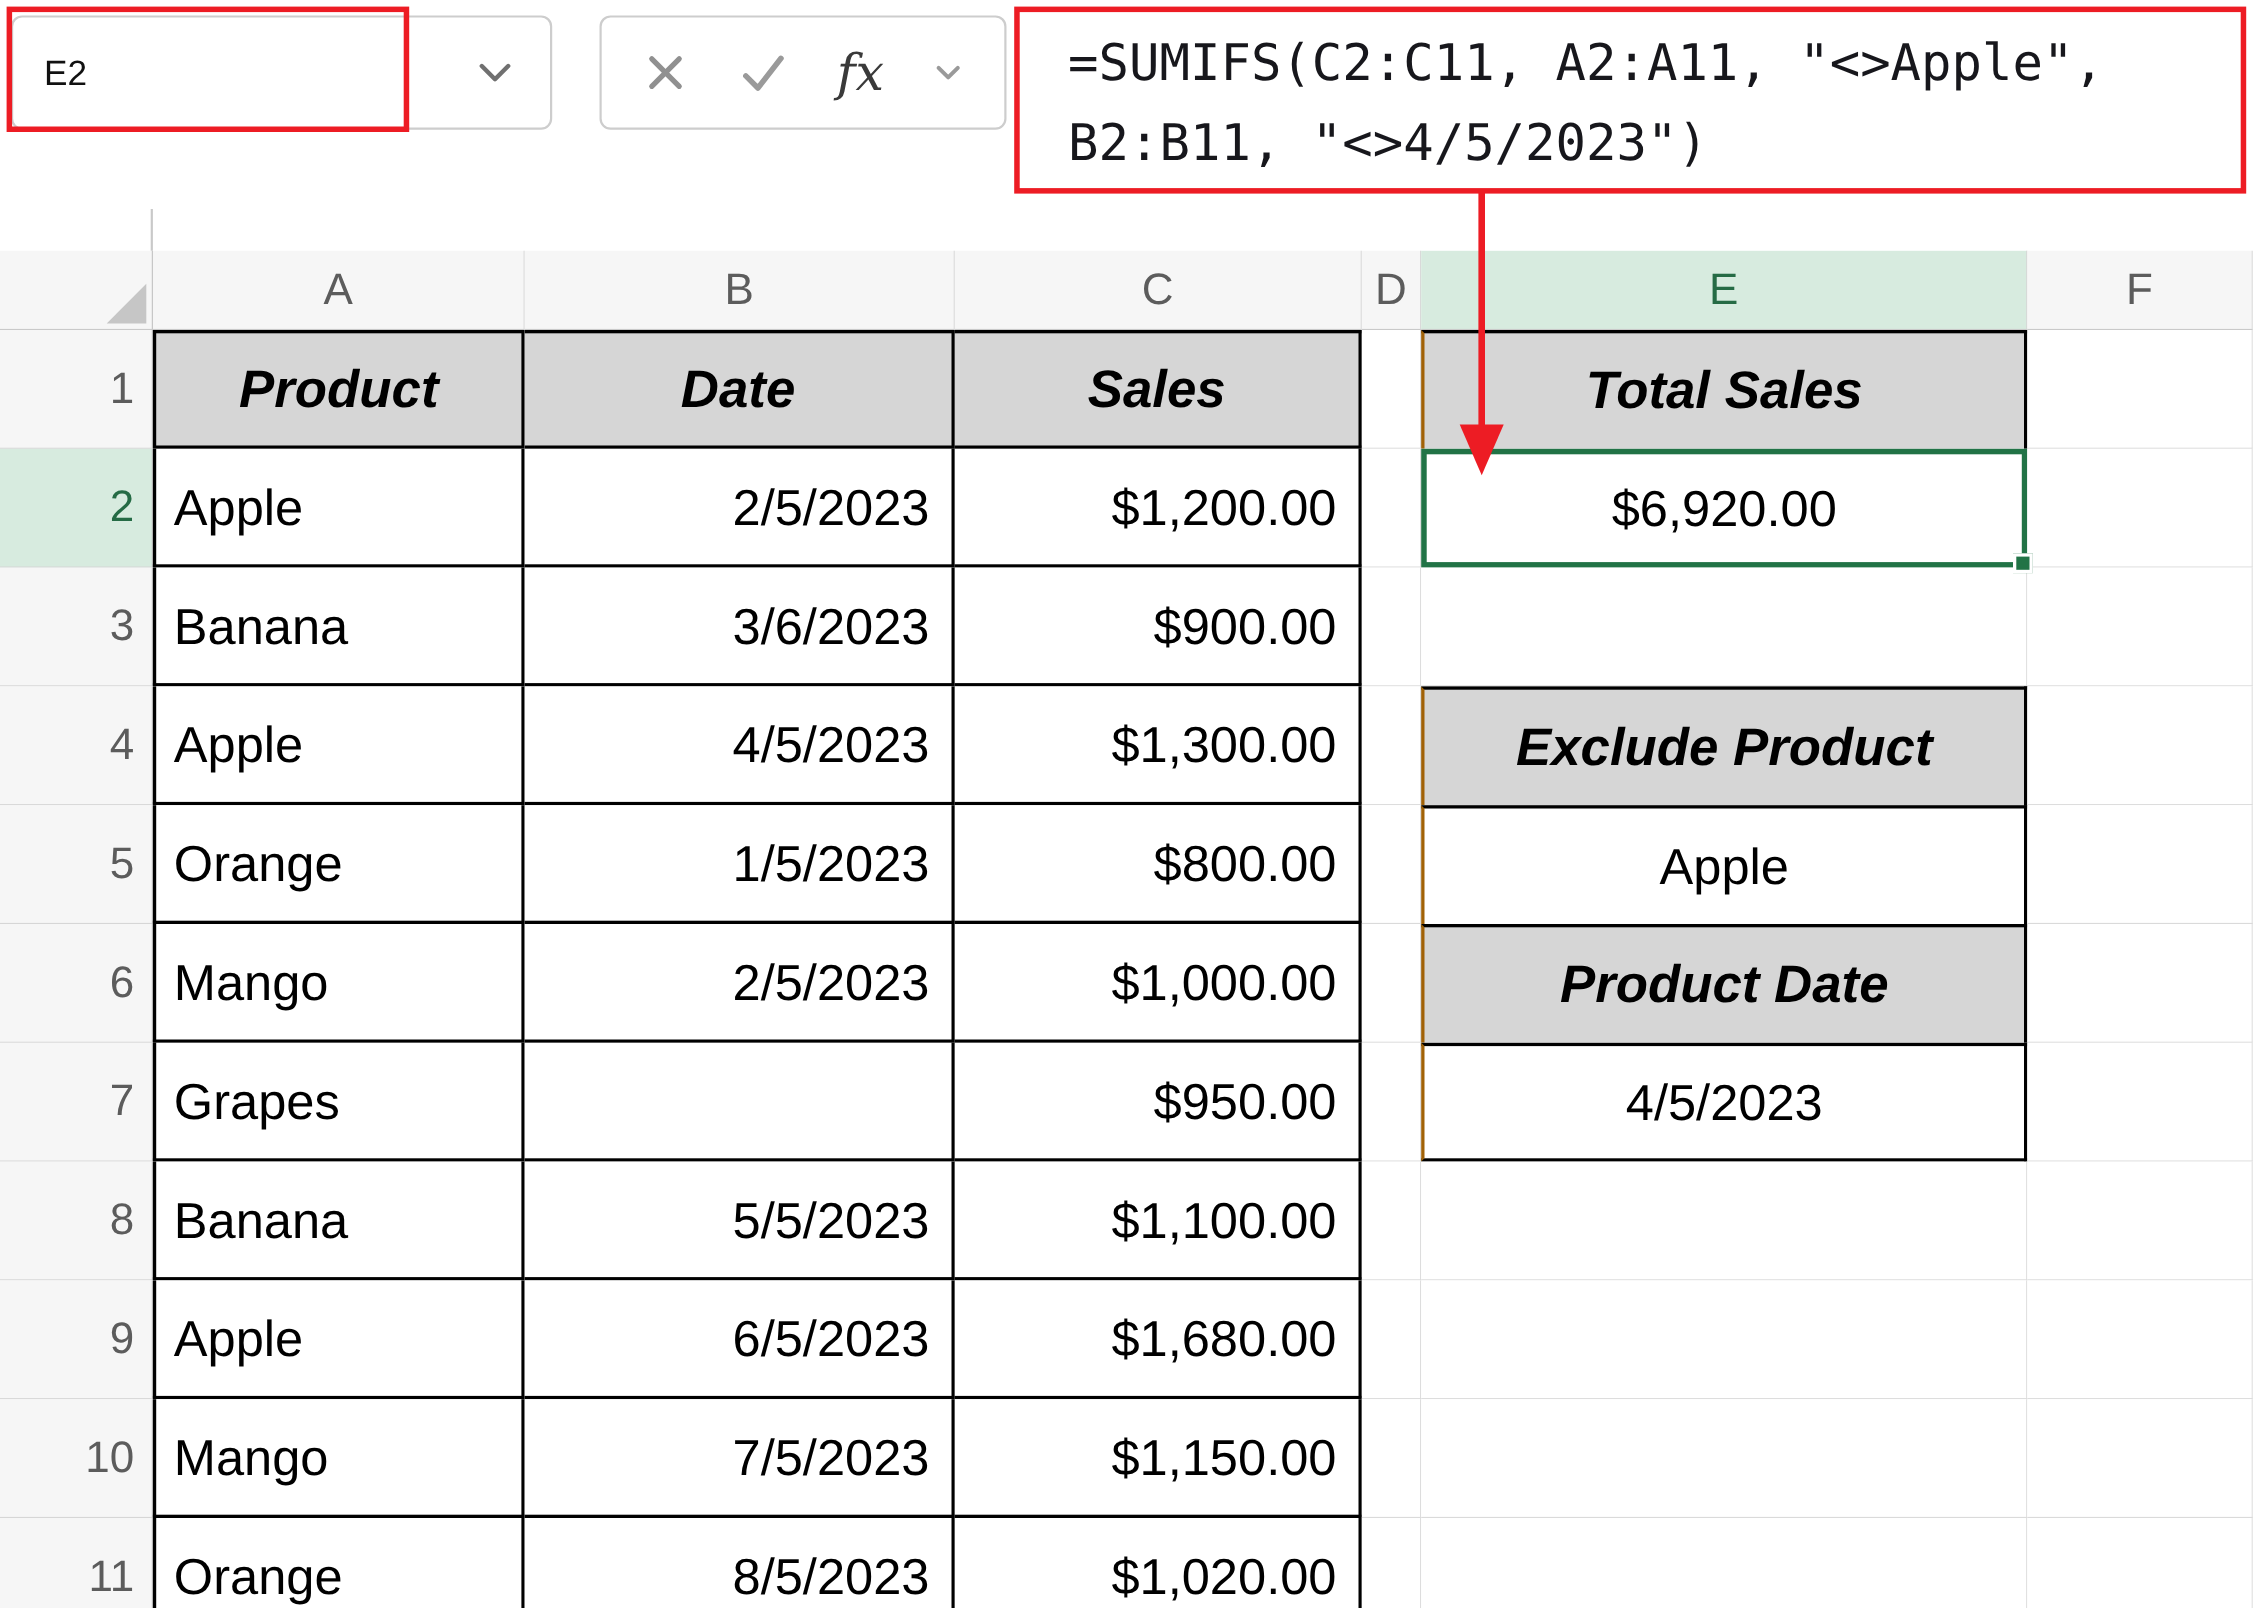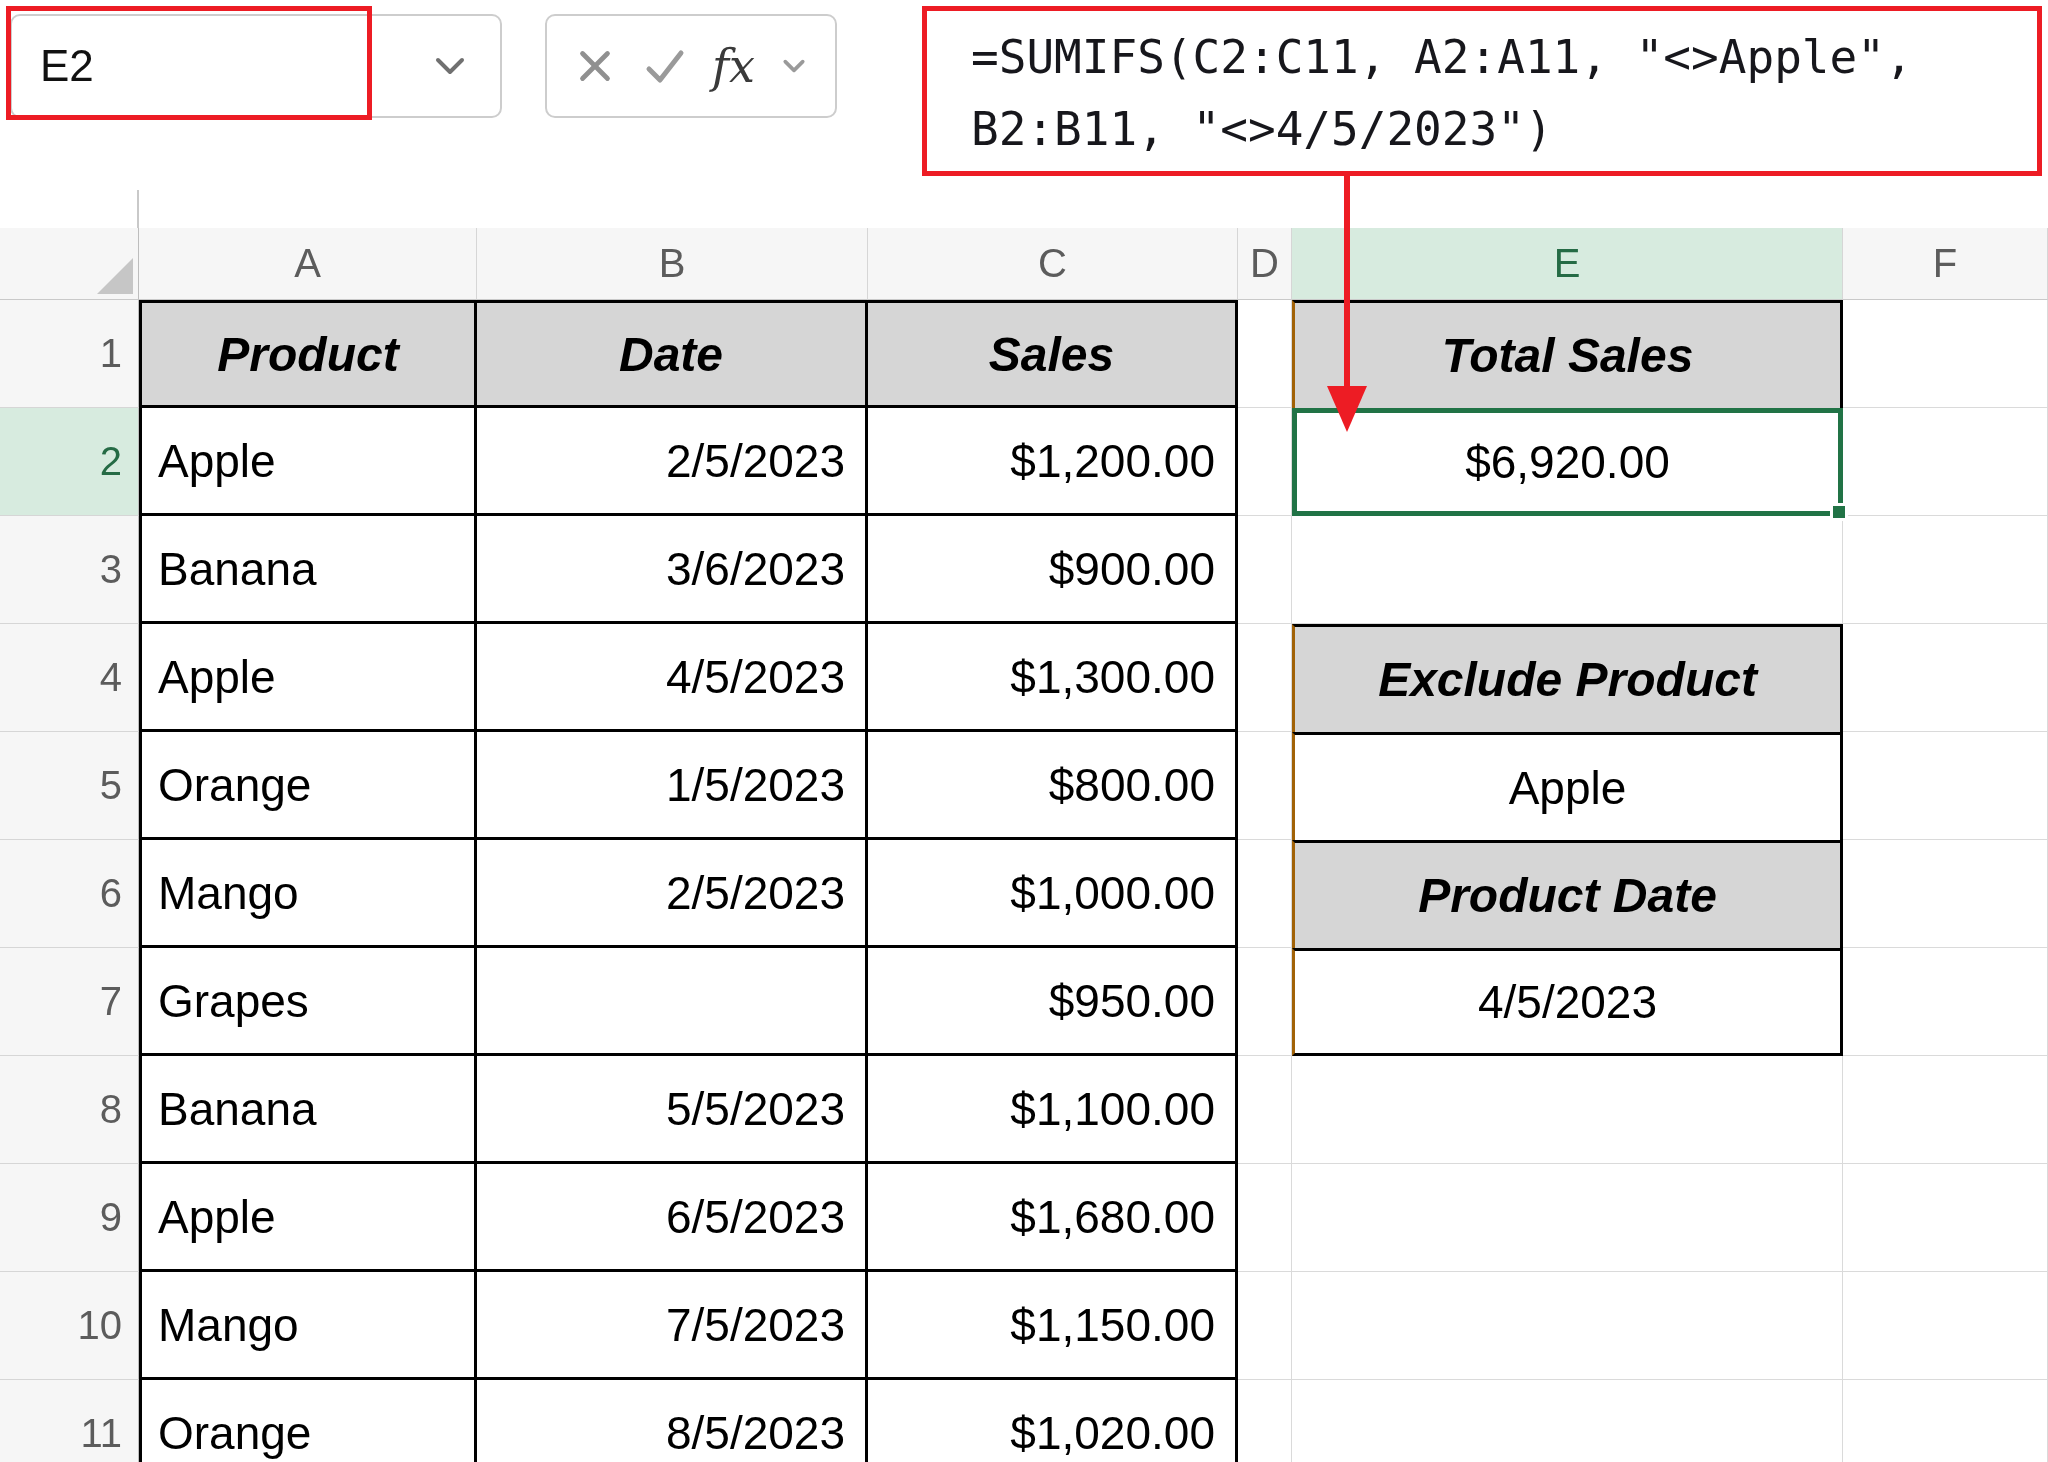--- a/index.html
+++ b/index.html
@@ -10,28 +10,28 @@
   }
 
   
   .chrome { position:absolute; left:0; top:0; width:2048px; height:186px; background:#fff; z-index:5; }
 
   .name-box {
     position:absolute; left:10px; top:14px; width:492px; height:104px;
     background:#fff; border:2px solid #cdcdcd; border-radius:10px;
     display:flex; align-items:center; justify-content:space-between; padding:0 28px;
   }
-  .nb-value { font-size:44px; color:#111; }
+  .nb-value { font-size:32px; color:#111; }
   .nb-red {
     position:absolute; left:6px; top:6px; width:366px; height:114px;
     border:5px solid #ED1C24; z-index:12; pointer-events:none;
   }
 
   .fbtns {
-    position:absolute; left:545px; top:14px; width:292px; height:104px;
+    position:absolute; left:545px; top:14px; width:370px; height:104px;
     background:#fff; border:2px solid #cdcdcd; border-radius:10px;
     display:flex; align-items:center; justify-content:space-around; padding:0 14px;
   }
   .fx {
     font-family:"DejaVu Serif", serif; font-style:italic;
     font-size:46px; color:#3a3a3a; line-height:1;
   }
 
   .formula-box {
     position:absolute; left:922px; top:6px; width:1120px; height:170px;

